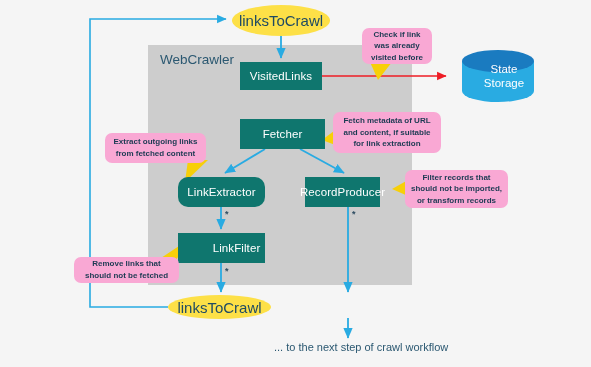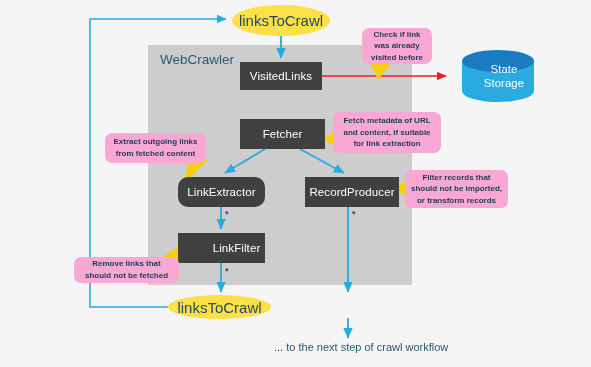--- a/index.html
+++ b/index.html
@@ -24,21 +24,21 @@
   .node {
     position: absolute;
     box-sizing: border-box;
     display: flex;
     align-items: center;
     justify-content: center;
     text-align: center;
     color: #ffffff;
   }
   .box {
-    background: #404040;
+    background: #0f766e;
     font-size: 11.5px;
     letter-spacing: 0.1px;
   }
   .ellipse {
     background: #fde047;
     border-radius: 50%;
     color: #1f4a63;
     font-size: 15px;
   }
   .container-label {
@@ -134,21 +134,21 @@
   </svg>
 
   <div class="node ellipse" style="left:232px; top:5px; width:98px; height:31px;">linksToCrawl</div>
 
   <div class="node box" style="left:240px; top:62px; width:82px; height:28px;">VisitedLinks</div>
 
   <div class="node box" style="left:240px; top:119px; width:85px; height:30px;">Fetcher</div>
 
   <div class="node box" style="left:178px; top:177px; width:87px; height:30px;border-radius:10px;">LinkExtractor</div>
 
-  <div class="node box" style="left:305px; top:177px; width:94px; height:30px;">RecordProducer</div>
+  <div class="node box" style="left:305px; top:177px; width:75px; height:30px;">RecordProducer</div>
 
   <div class="node box" style="left:178px; top:233px; width:87px; height:30px;padding-left:30px;">LinkFilter</div>
 
   <div class="node ellipse" style="left:168px; top:295px; width:103px; height:24px;">linksToCrawl</div>
 
 
   <div class="cyl" style="left:450px; top:50px; width:72px; height:52px;">
     <svg width="72" height="52" viewBox="0 0 72 52">
       <path d="M0,11 L0,41 A36,11 0 0 0 72,41 L72,11 Z" fill="#29abe2"></path>
       <ellipse cx="36" cy="11" rx="36" ry="11" fill="#1a7bc0"></ellipse>

